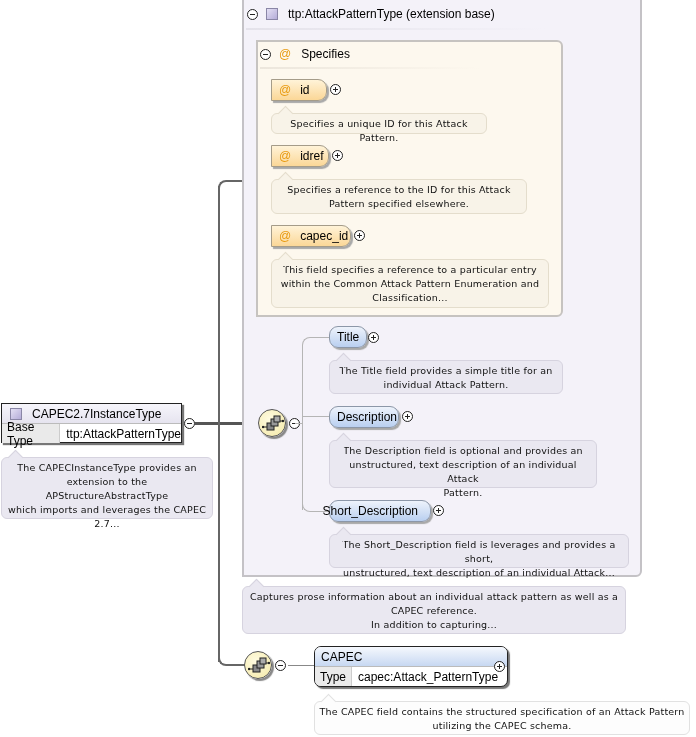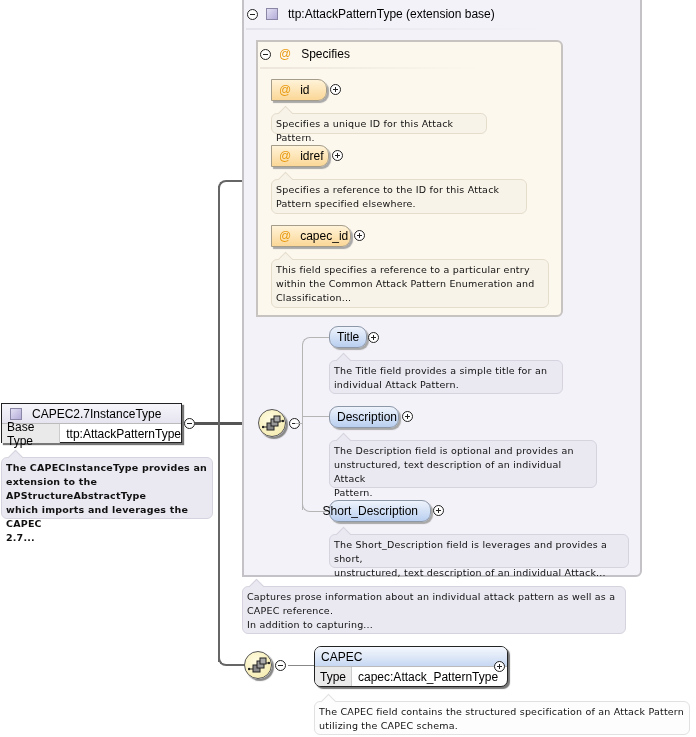--- a/index.html
+++ b/index.html
@@ -57,20 +57,21 @@
     position: absolute; height: 22px; border: 1px solid #8c97a8; border-radius: 9px;
     background: linear-gradient(#eef3fb, #b9cff0); box-shadow: 2px 2px 1px #a8a8a8;
     display: flex; align-items: center; padding-left: 7px; padding-right: 12px;
   }
 
   
   .doc {
     position: absolute; border: 1px solid #d9d7de; border-radius: 6px;
     font-size: 9.5px; line-height: 14px; letter-spacing: 0.2px; padding: 3px 4px; color: #111;
     white-space: pre-line;
+    text-align: center;
   }
   .doc.tan { background: #f8f3e8; border-color: #e4ddcc; }
   .doc.lav { background: #eae8f1; border-color: #d6d3df; }
   .doc.white { background: #fdfdfd; border-color: #e1e1e1; }
   .doc::before {
     content: ""; position: absolute; left: 8px; top: -6px; width: 10px; height: 10px;
     transform: rotate(45deg); background: inherit; border-left: 1px solid; border-top: 1px solid; border-color: inherit;
   }
 
   
@@ -205,21 +206,21 @@
   <div class="row1">
     <span class="type-square"></span>
     <span class="label-text">CAPEC2.7InstanceType</span>
   </div>
   <div class="row2">
     <span class="cell-label label-text">Base Type</span>
     <span class="cell-val label-text">ttp:AttackPatternType</span>
   </div>
 </div>
 <span class="toggle" style="left:184px; top:418px;"></span>
-<div class="doc lav" style="left:1px; top:457px; width:212px; height:62px;font-weight:bold;">The CAPECInstanceType provides an
+<div class="doc lav" style="left:1px; top:457px; width:212px; height:62px;">The CAPECInstanceType provides an
 extension to the APStructureAbstractType
 which imports and leverages the CAPEC
 2.7...</div>
 
 <div class="seq" style="left:244px; top:651px;">
   <svg width="22" height="20" viewBox="0 0 22 20">
     <line x1="1" y1="13" x2="5" y2="13" stroke="#222" stroke-width="1"></line>
     <line x1="17" y1="7" x2="21" y2="7" stroke="#222" stroke-width="1"></line>
     <rect x="5" y="9" width="7" height="7" fill="#888" stroke="#222"></rect>
     <rect x="9" y="5" width="7" height="7" fill="#999" stroke="#222"></rect>

